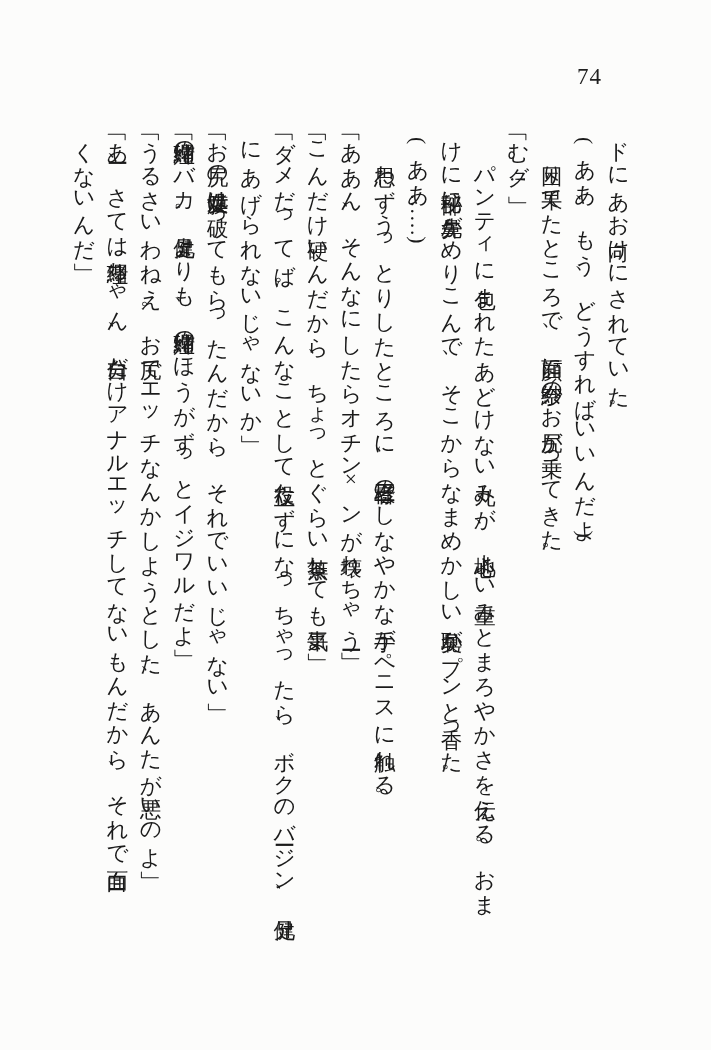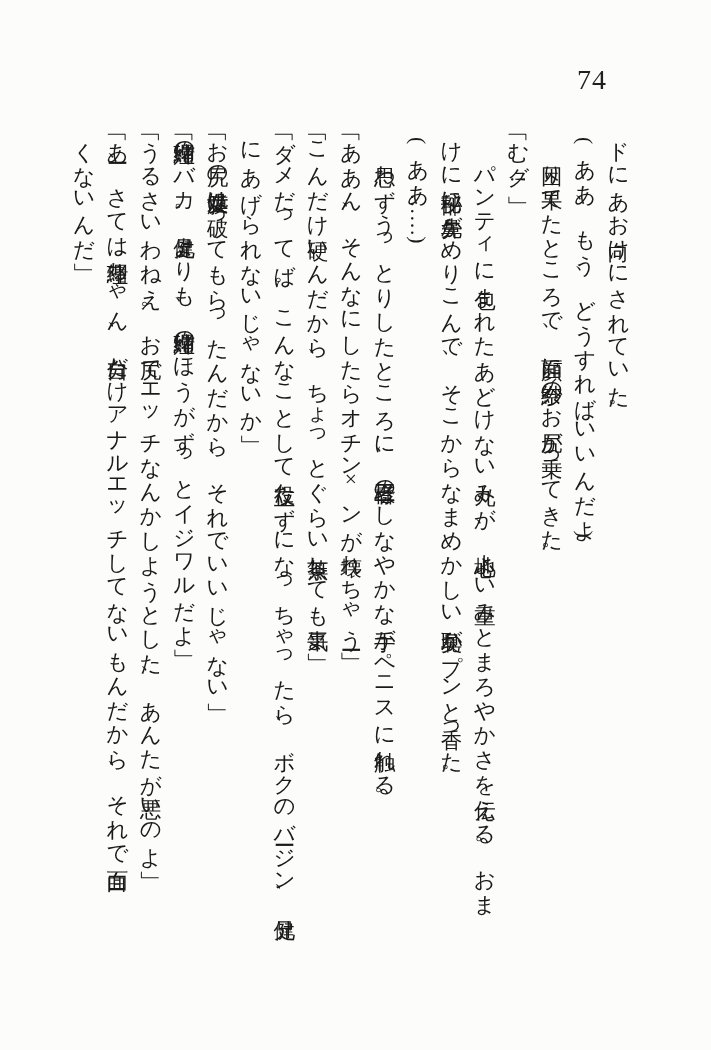--- a/index.html
+++ b/index.html
@@ -13,21 +13,21 @@
     width: 711px;
     height: 1050px;
     background: #fcfcfb;
     overflow: hidden;
     color: #1a1a1a;
   }
   .page-number {
     position: absolute;
     top: 64px;
     left: 577px;
-    font-size: 28px;
+    font-size: 23px;
     letter-spacing: 1px;
     color: #1f1f1f;
   }
   .text-block {
     position: absolute;
     top: 127px;
     right: 77px;
     height: 860px;
     writing-mode: vertical-rl;
     text-orientation: mixed;

